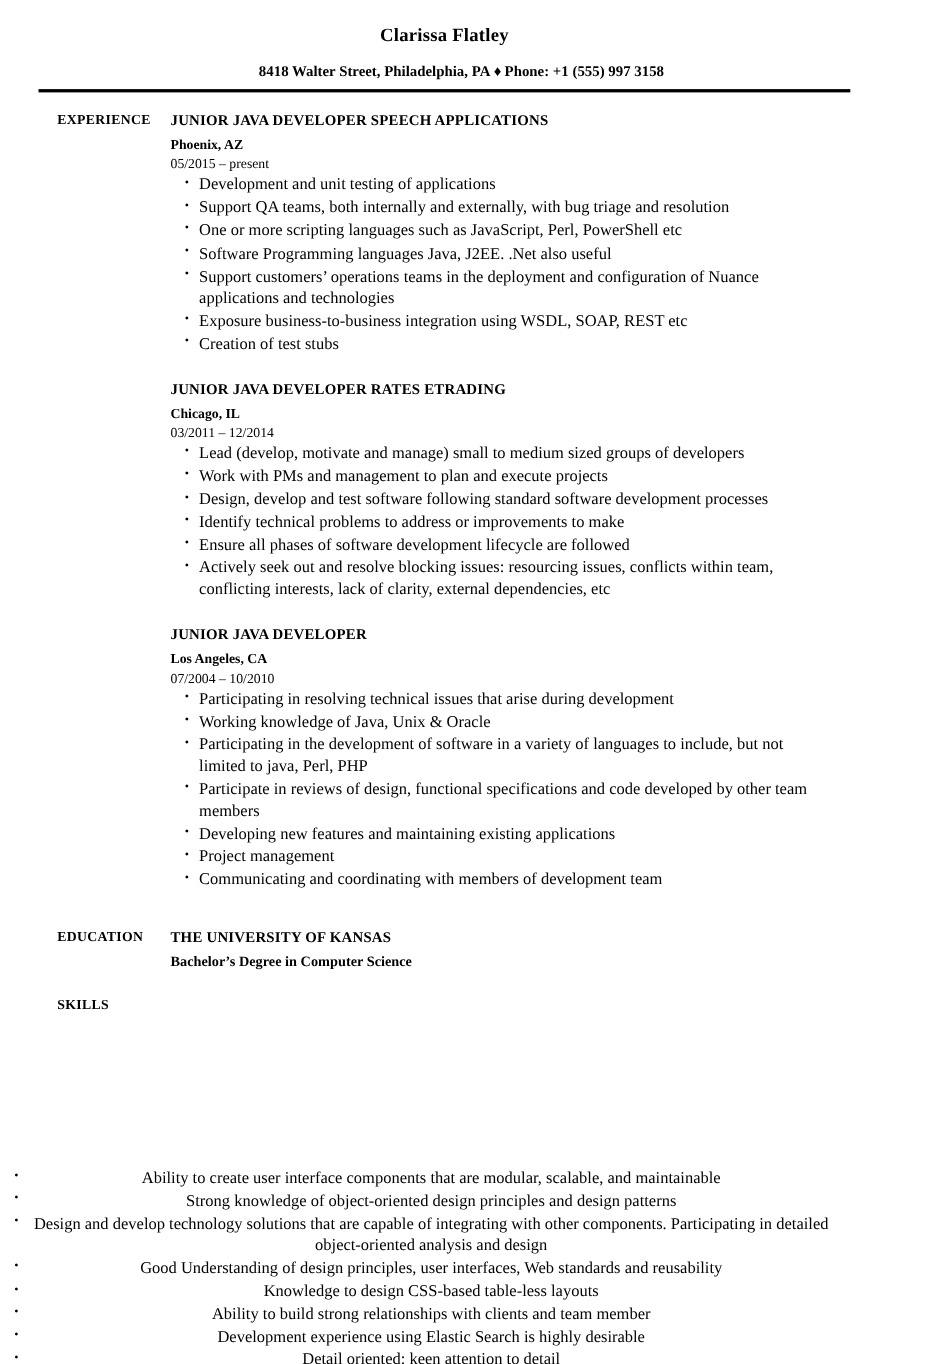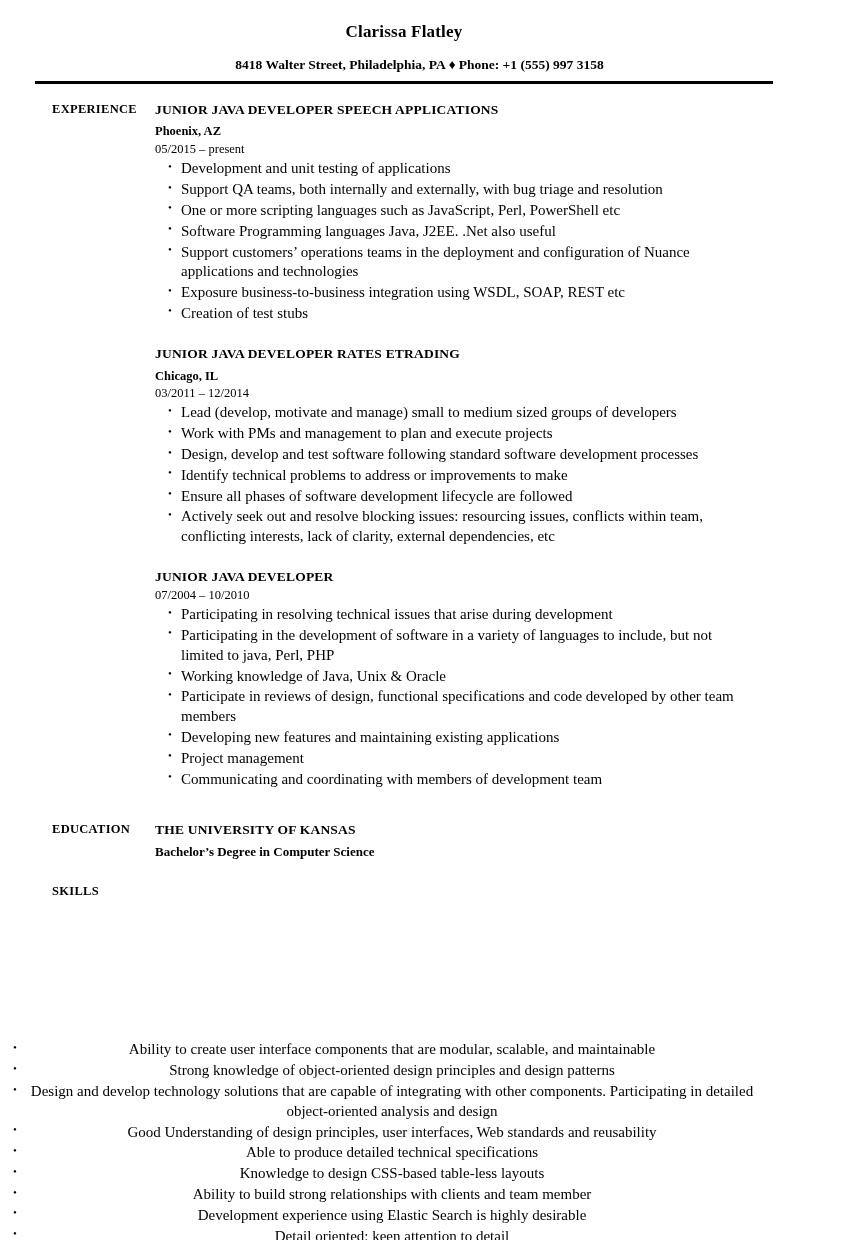--- a/index.html
+++ b/index.html
@@ -171,25 +171,26 @@
           <li>Work with PMs and management to plan and execute projects</li>
           <li>Design, develop and test software following standard software development processes</li>
           <li>Identify technical problems to address or improvements to make</li>
           <li>Ensure all phases of software development lifecycle are followed</li>
           <li>Actively seek out and resolve blocking issues: resourcing issues, conflicts within team, conflicting interests, lack of clarity, external dependencies, etc</li>
         </ul>
       </div>
 
       <div class="job">
         <div class="job-title">JUNIOR JAVA DEVELOPER</div>
+        <div class="job-location">Los Angeles, CA</div>
         <div class="job-dates">07/2004 – 10/2010</div>
         <ul class="bullets">
           <li>Participating in resolving technical issues that arise during development</li>
+          <li>Working knowledge of Java, Unix &amp; Oracle</li>
           <li>Participating in the development of software in a variety of languages to include, but not limited to java, Perl, PHP</li>
-          <li>Working knowledge of Java, Unix &amp; Oracle</li>
           <li>Participate in reviews of design, functional specifications and code developed by other team members</li>
           <li>Developing new features and maintaining existing applications</li>
           <li>Project management</li>
           <li>Communicating and coordinating with members of development team</li>
         </ul>
       </div>
 
     </div>
   </div>
 
@@ -202,21 +203,20 @@
   </div>
 
   <div class="section" id="skills-section">
     <div class="section-label">SKILLS</div>
     <div class="section-body">
       <ul class="bullets">
         <li>Ability to create user interface components that are modular, scalable, and maintainable</li>
         <li>Strong knowledge of object-oriented design principles and design patterns</li>
         <li>Design and develop technology solutions that are capable of integrating with other components. Participating in detailed object-oriented analysis and design</li>
         <li>Good Understanding of design principles, user interfaces, Web standards and reusability</li>
-        <li>Able to produce detailed technical specifications</li>
         <li>Knowledge to design CSS-based table-less layouts</li>
         <li>Ability to build strong relationships with clients and team member</li>
         <li>Development experience using Elastic Search is highly desirable</li>
         <li>Detail oriented: keen attention to detail</li>
         <li>UI development with GWT is highly desirable</li>
       </ul>
     </div>
   </div>
 
 </div>

